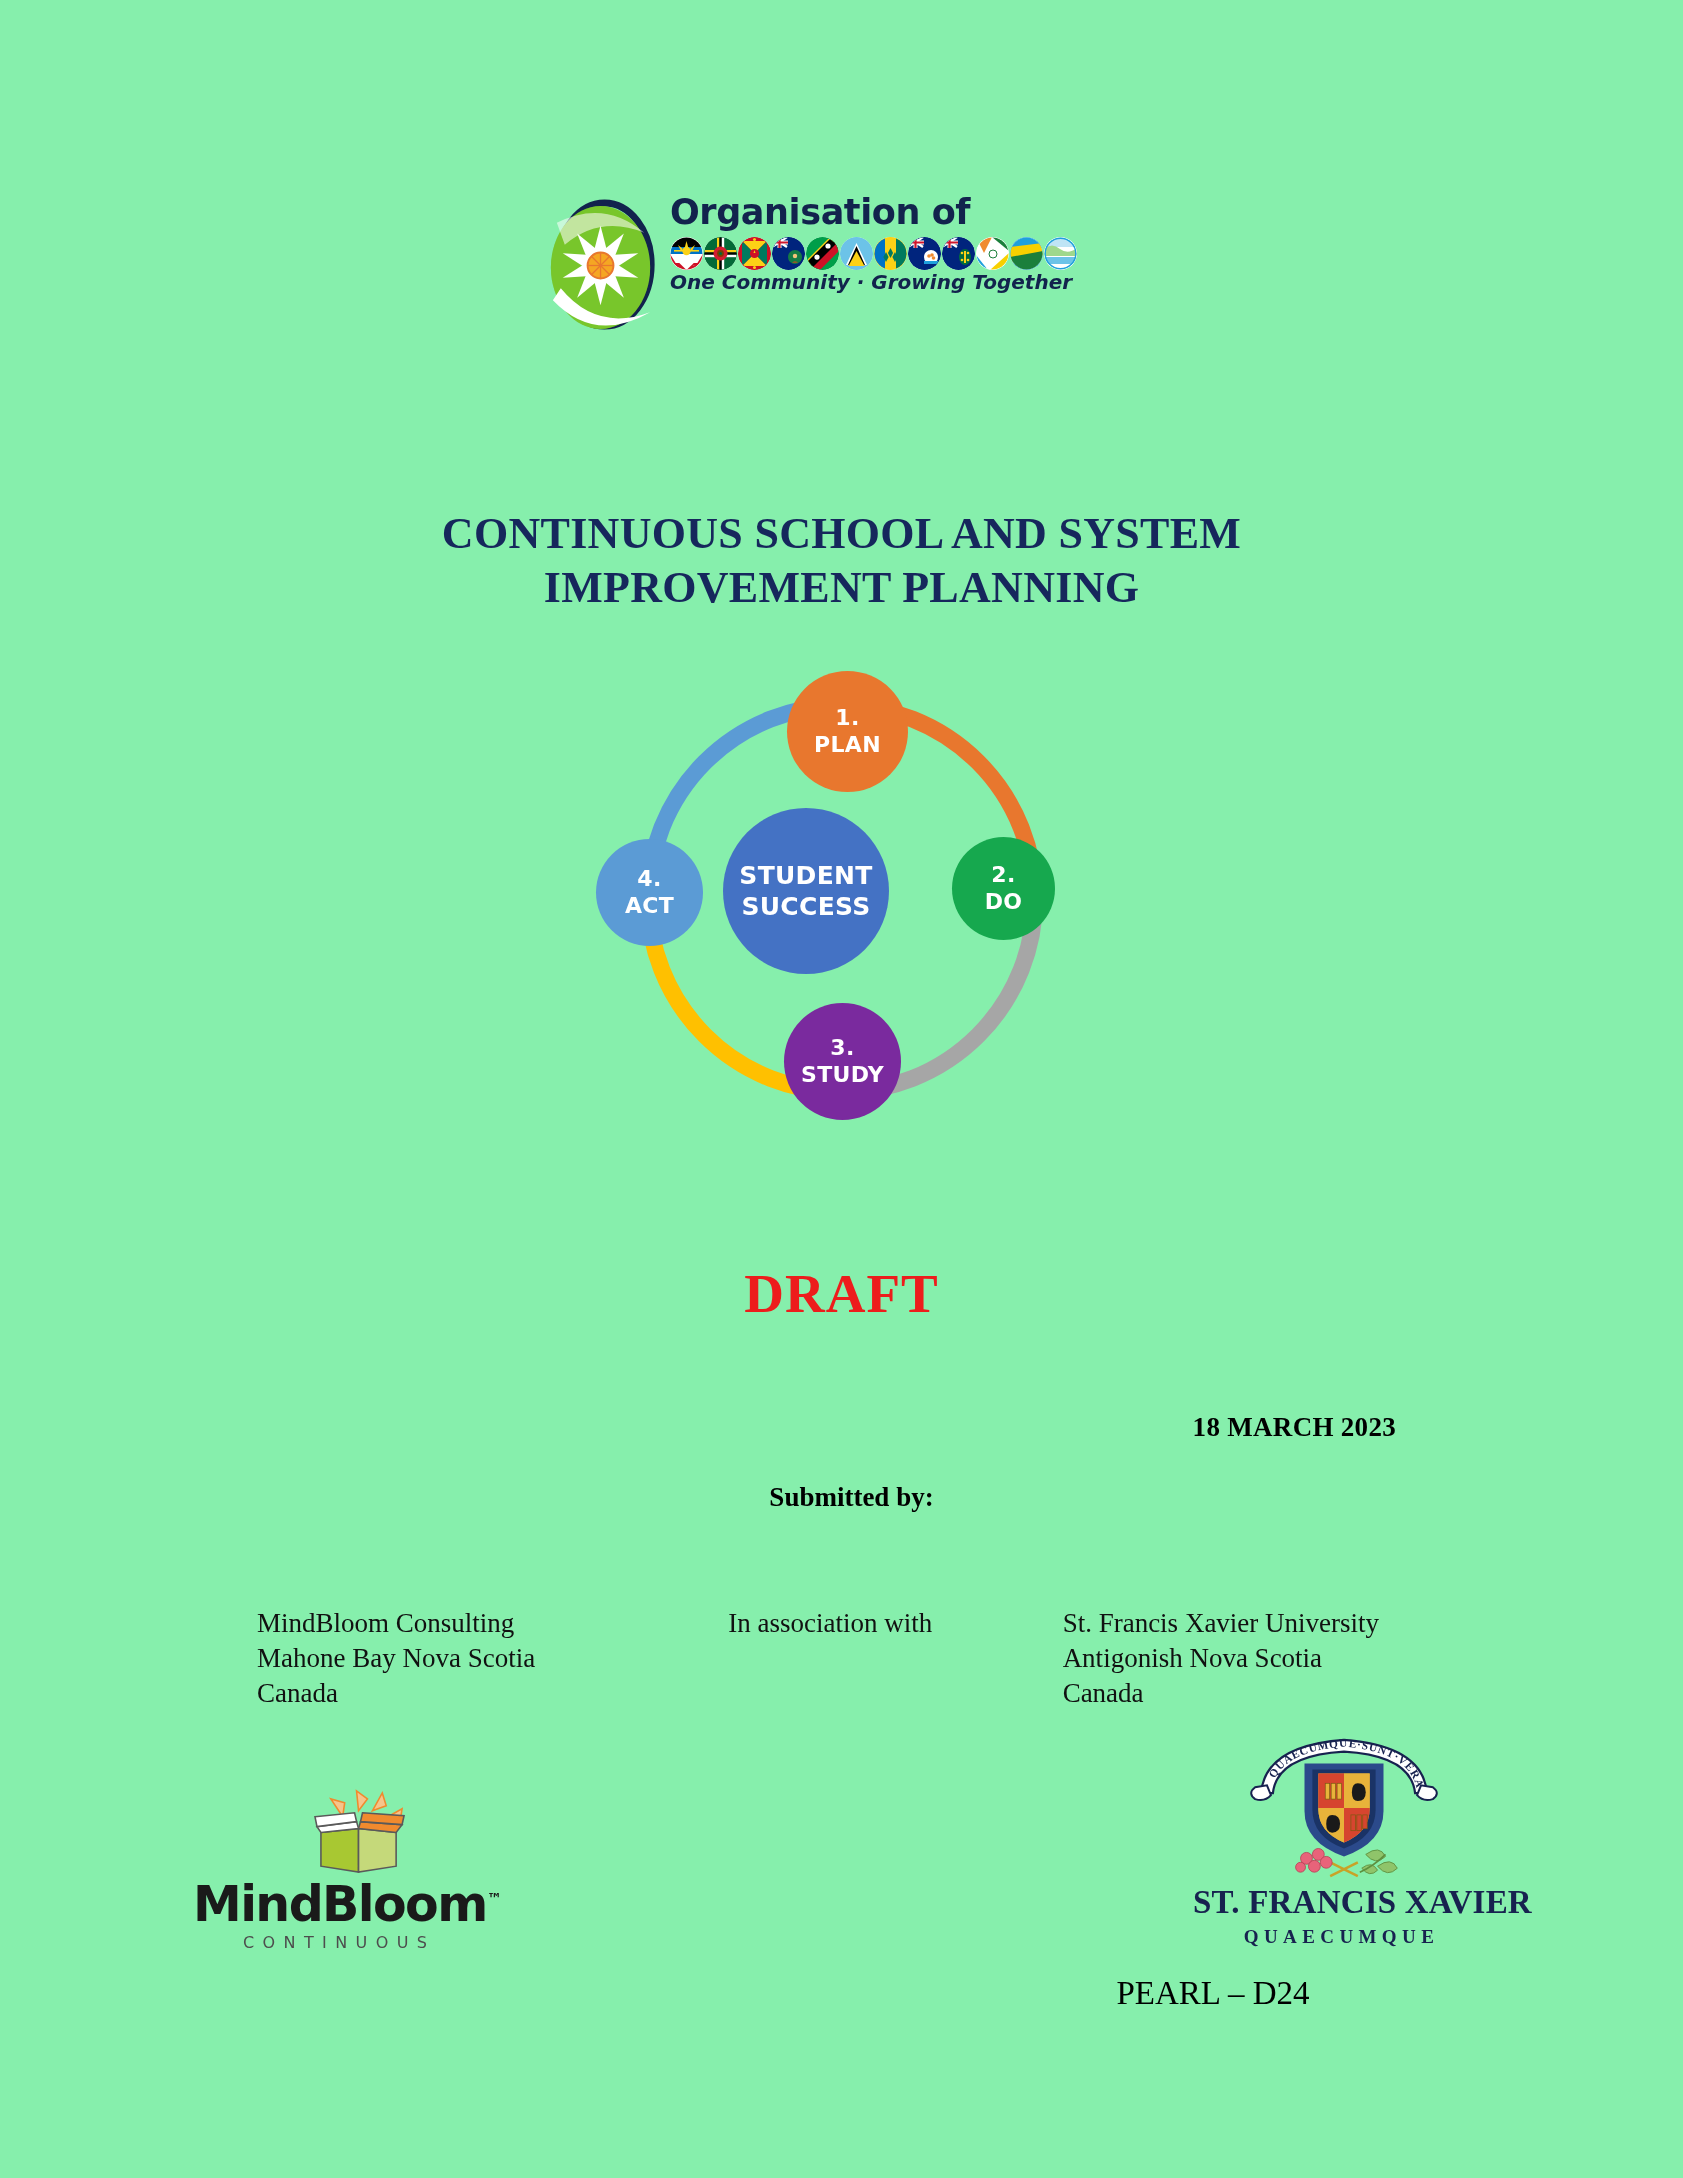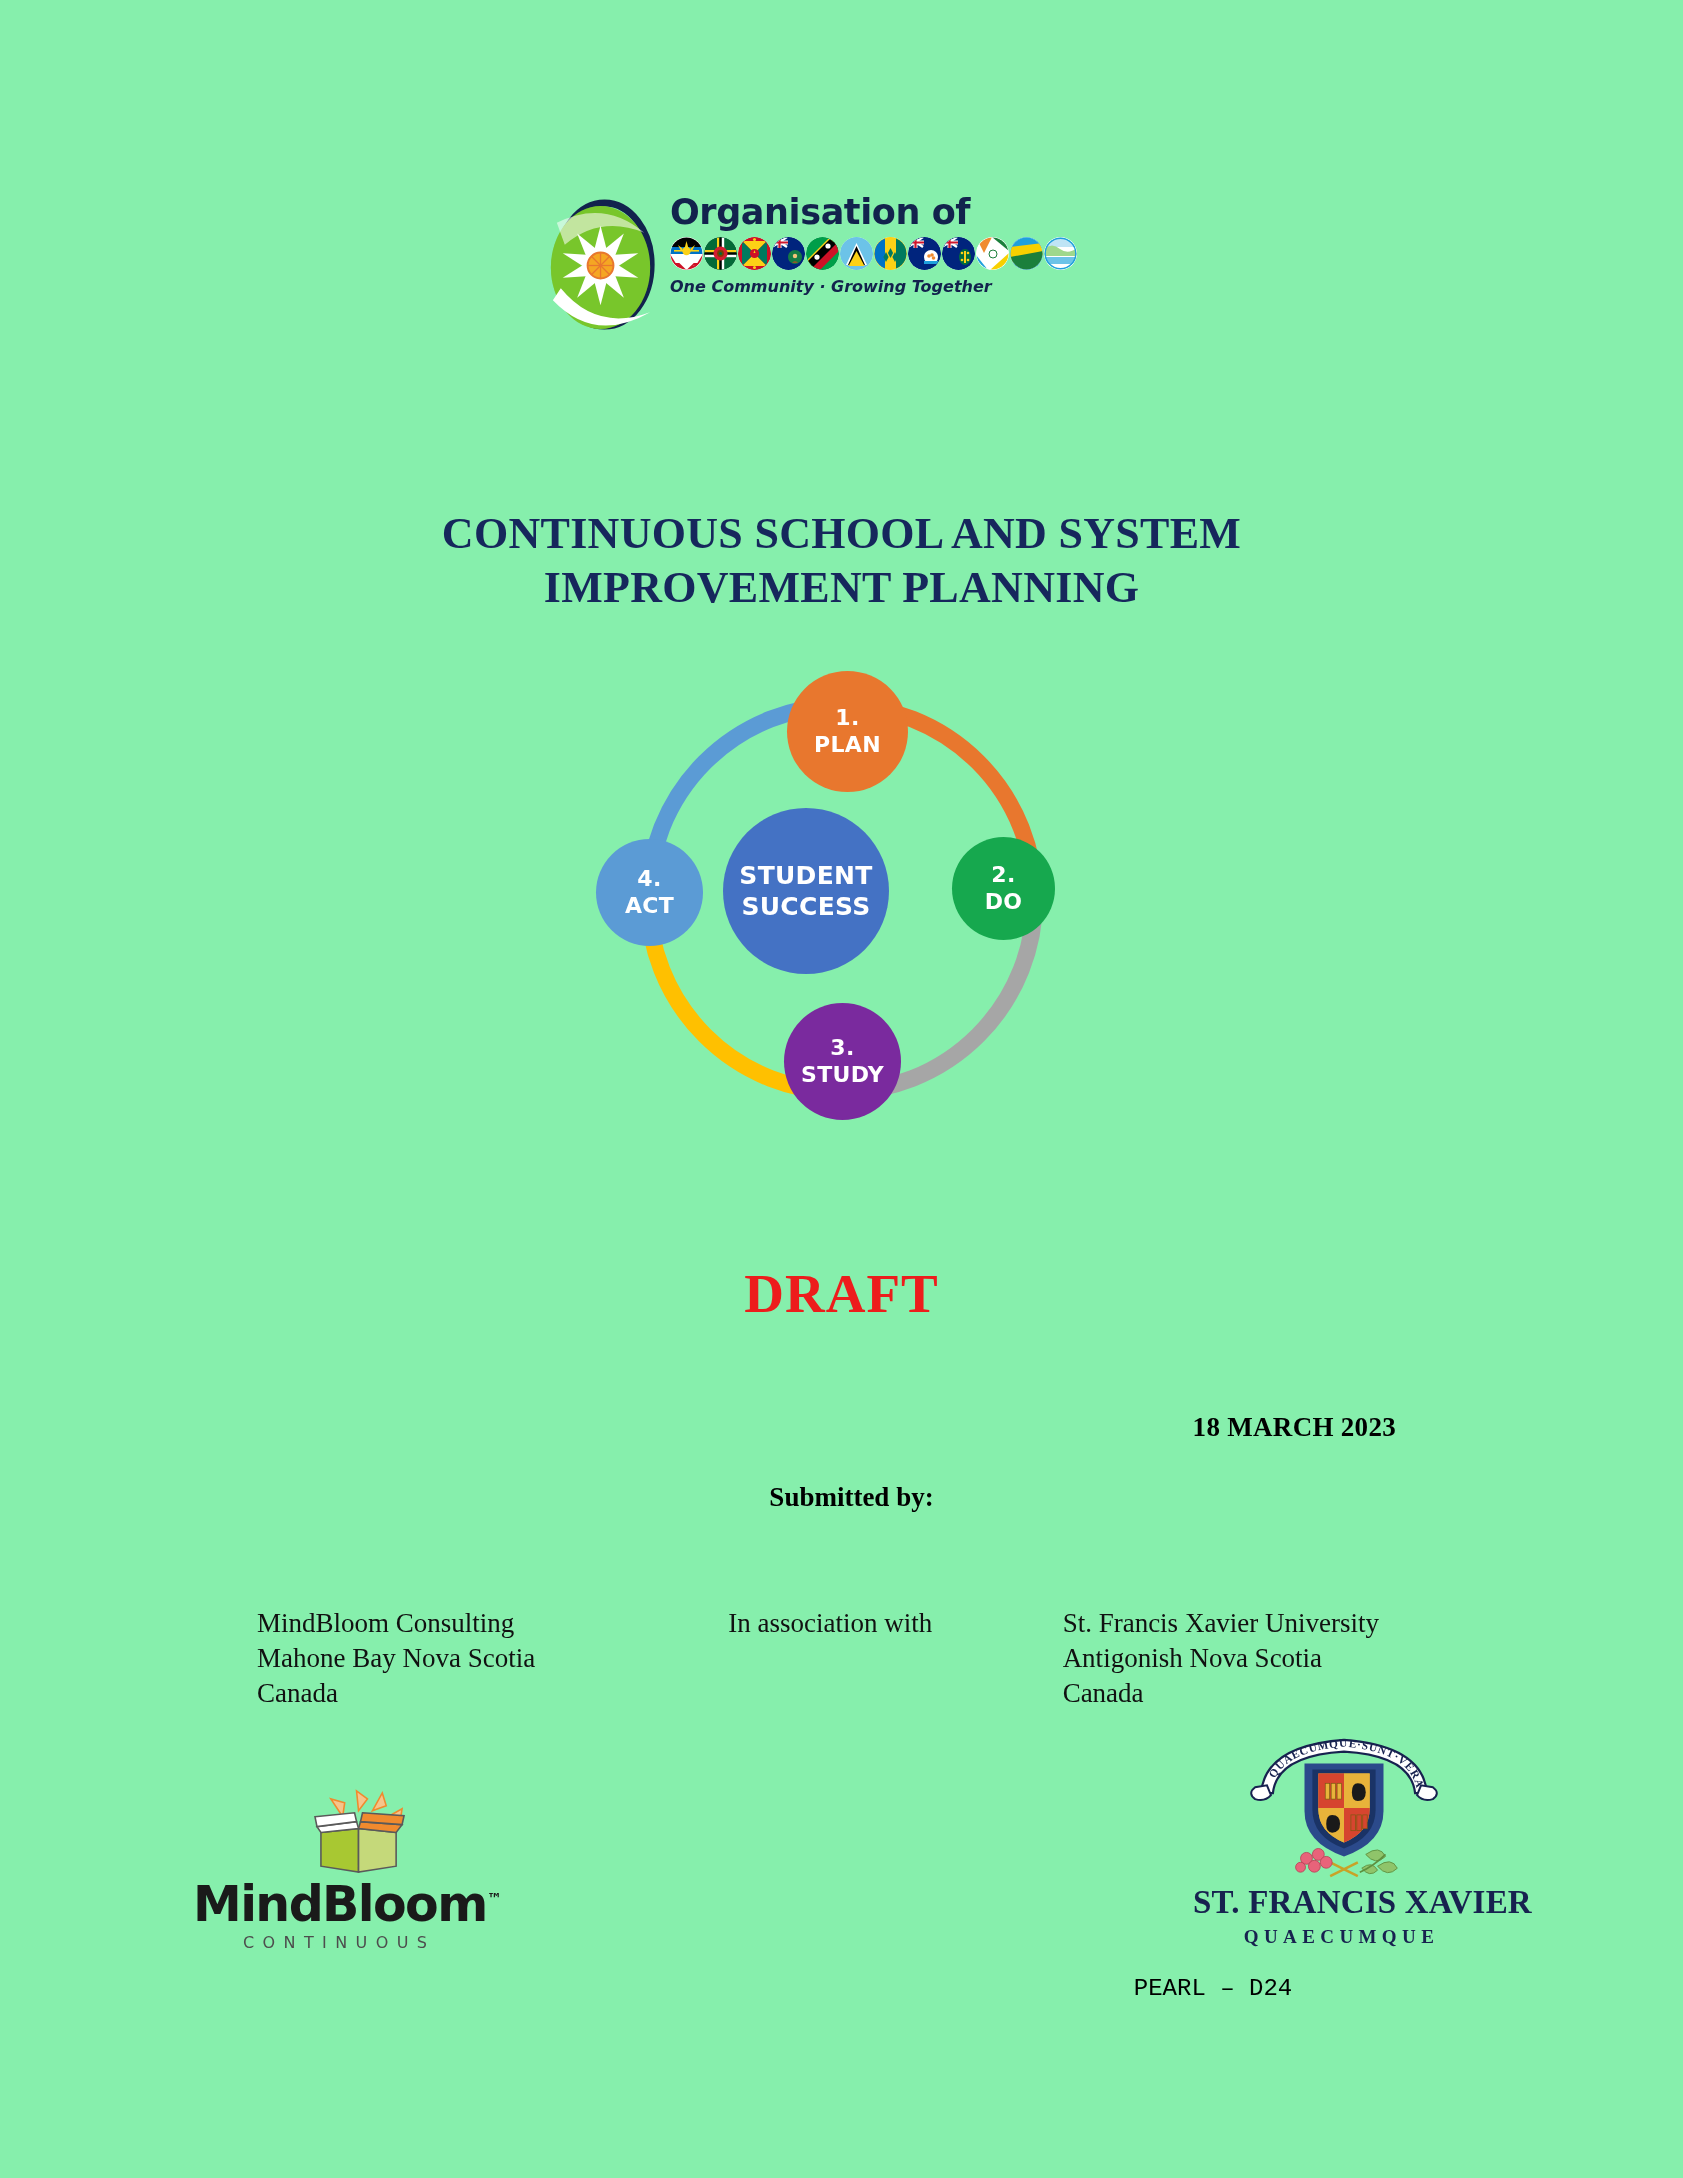--- a/index.html
+++ b/index.html
@@ -62,25 +62,24 @@
   .flag-chip {
     width: 33px;
     height: 33px;
     border-radius: 50%;
     overflow: hidden;
     position: relative;
     flex: 0 0 auto;
     box-shadow: inset 0 0 0 1px rgba(255,255,255,0.55);
   }
   .oecs-tagline {
-    margin-top: 7px;
     font-family: "DejaVu Sans", sans-serif;
     font-weight: bold;
     font-style: italic;
-    font-size: 16px;
+    font-size: 20px;
     color: #12234d;
     letter-spacing: 0px;
     white-space: nowrap;
   }
 
   
   .doc-title {
     position: absolute;
     left: 287px;
     top: 507px;
@@ -253,22 +252,22 @@
     white-space: nowrap;
   }
 
   
   .footer-code {
     position: absolute;
     left: 990px;
     top: 1975px;
     width: 446px;
     text-align: center;
-    font-family: Liberation Mono, monospace;
-    font-size: 24px;
+    font-family: Liberation Serif, serif;
+    font-size: 33px;
     color: #000;
   }
 </style>
 </head>
 <body>
 
 <div class="page">
 
   <div class="oecs-logo">
 

